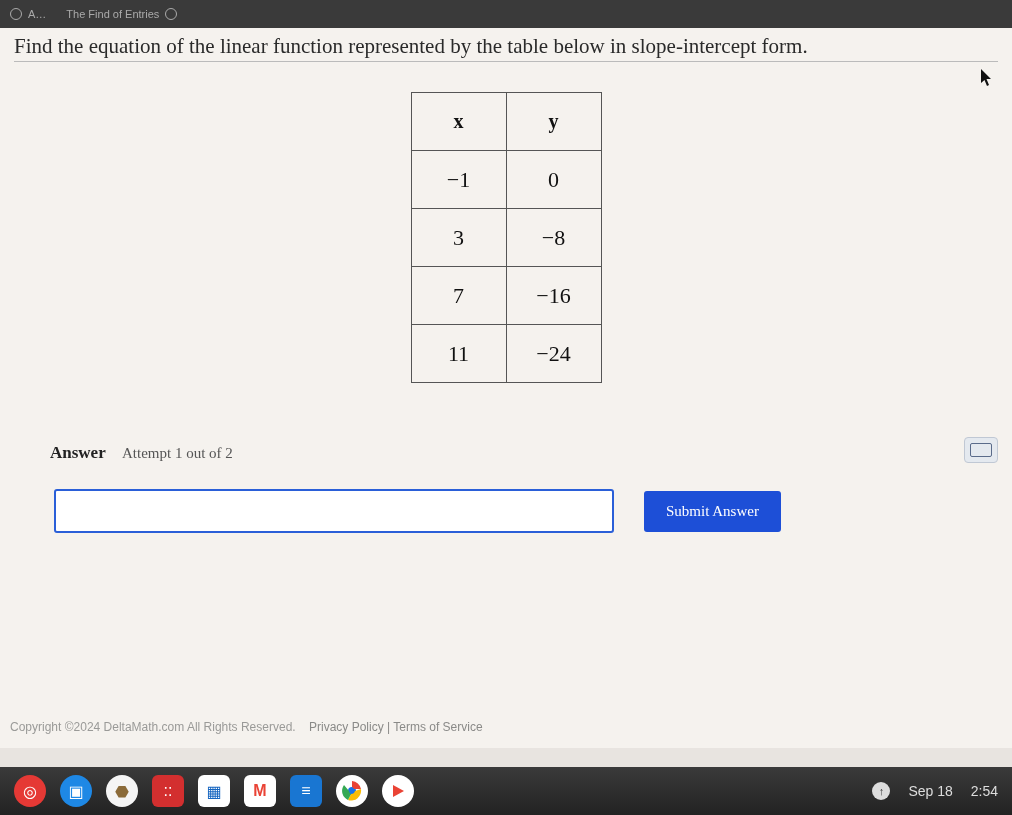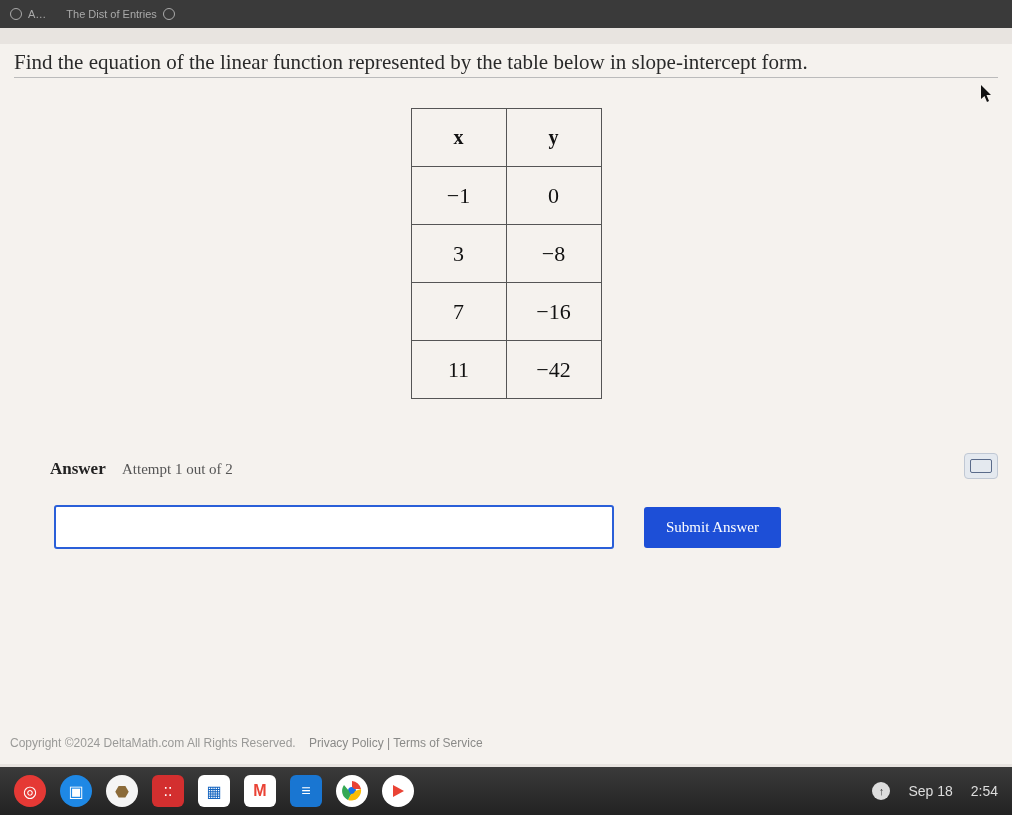--- a/index.html
+++ b/index.html
@@ -29,21 +29,20 @@
     padding: 0 14px;
     height: 720px;
     position: relative;
   }
   .question {
     font-size: 21px;
     color: #2a2a2a;
     padding: 6px 0 2px 0;
     border-bottom: 1px solid #bbb;
     font-family: Georgia, serif;
-    margin-top: 16px;
   }
   .table-wrap {
     display:flex; justify-content:center; margin-top:30px;
   }
   table.xy {
     border-collapse: collapse;
     background:#f5f2ee;
   }
   table.xy th, table.xy td {
     border: 1.5px solid #555;
@@ -122,21 +121,21 @@
 </style>
 </head>
 <body>
 
 <div class="browser-bar">
   <div class="tab">
     <span class="globe"></span>
     <span>A…</span>
   </div>
   <div class="tab">
-    <span>The Dist of Entries</span>
+    <span>The Find of Entries</span>
     <span class="globe"></span>
   </div>
 </div>
 
 <div class="content">
 
   <div class="question">Find the equation of the linear function represented by the table below in slope-intercept form.</div>
 
   <div class="cursor">
     <svg viewBox="0 0 14 20">
@@ -158,21 +157,21 @@
       <tr>
         <td>3</td>
         <td>−8</td>
       </tr>
       <tr>
         <td>7</td>
         <td>−16</td>
       </tr>
       <tr>
         <td>11</td>
-        <td>−42</td>
+        <td>−24</td>
       </tr>
     </tbody>
       </table>
   </div>
 
   <div class="answer-section">
     <div class="keyboard-icon">
         <div class="inner"></div>
       </div>
     <div class="answer-label">

